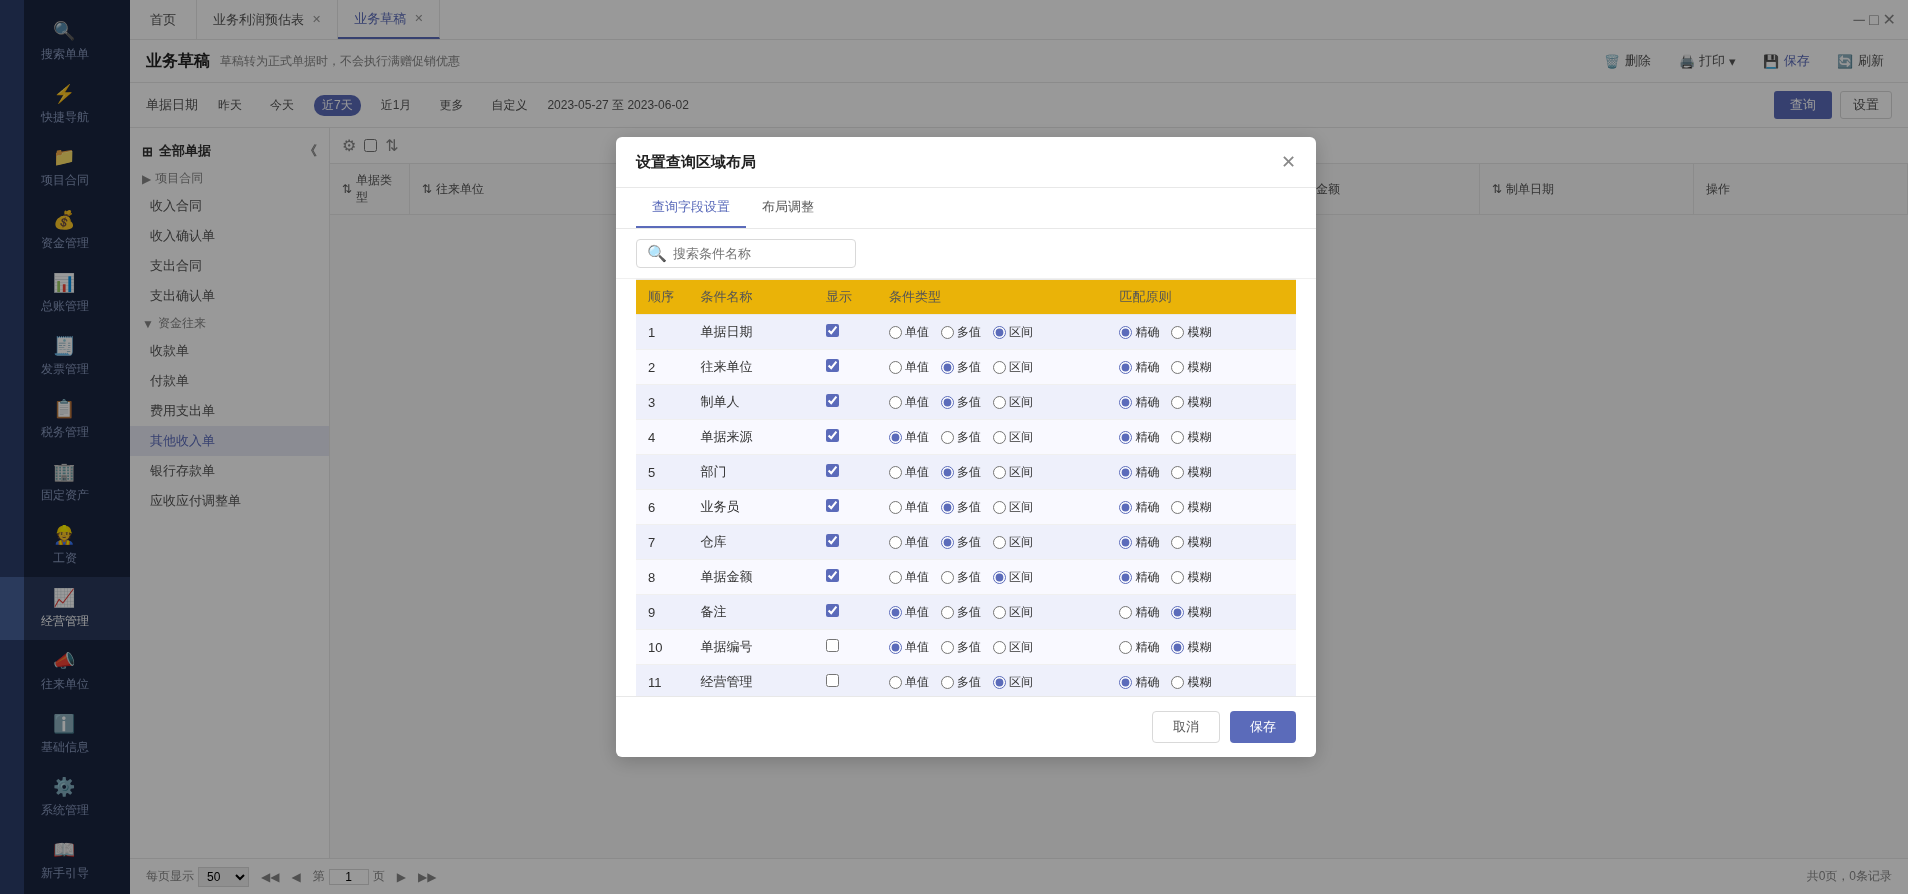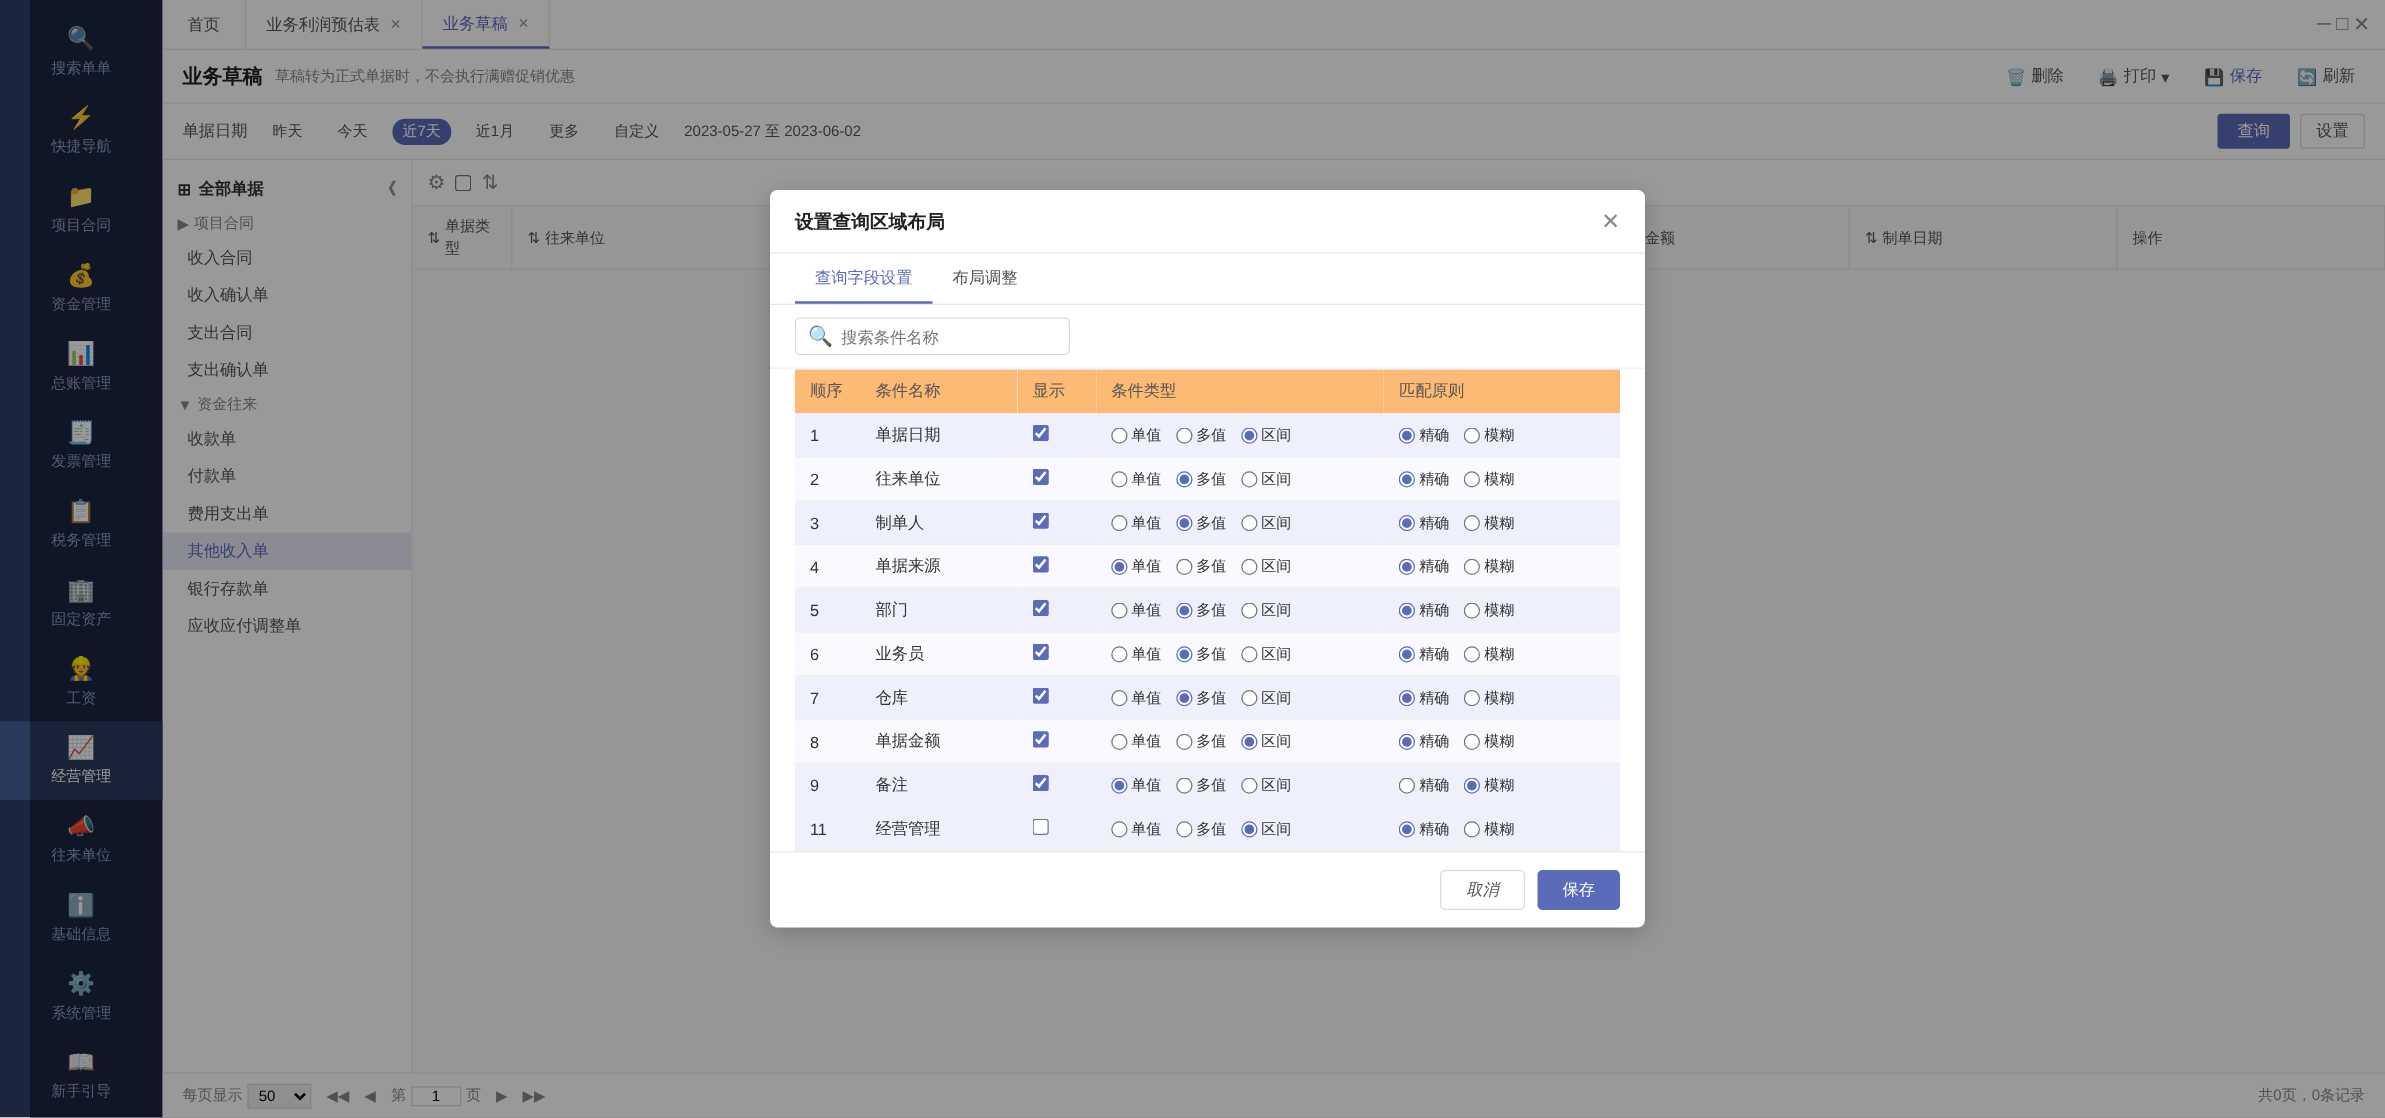--- a/index.html
+++ b/index.html
@@ -274,21 +274,21 @@
       flex: 1;
       overflow-y: auto;
       margin: 0 20px;
     }
     .modal-table table {
       width: 100%;
       border-collapse: collapse;
       font-size: 13px;
     }
     .modal-table th {
-      background: #fdba74;
+      background: #eab308;
       padding: 8px 12px;
       text-align: left;
       color: #555;
       font-weight: normal;
       border-bottom: 1px solid #e8e8e8;
       border-top: 1px solid #e8e8e8;
       position: sticky;
       top: 0;
       z-index: 1;
     }
@@ -324,21 +324,20 @@
       border-top: 1px solid #e8e8e8;
     }
     .btn-cancel {
       padding: 6px 20px;
       border: 1px solid #d9d9d9;
       background: #fff;
       border-radius: 4px;
       font-size: 13px;
       cursor: pointer;
       color: #555;
-      font-style: italic;
     }
     .btn-save {
       padding: 6px 20px;
       border: none;
       background: #5b6bba;
       border-radius: 4px;
       font-size: 13px;
       cursor: pointer;
       color: #fff;
     }
@@ -746,20 +745,38 @@
                     <label class="radio-item"><input type="radio" name="type-8" style="">区间</label>
                   </div>
                 </td>
                 <td>
                   <div class="radio-group">
                     <label class="radio-item"><input type="radio" name="match-8" style="">精确</label>
                     <label class="radio-item"><input type="radio" name="match-8" checked="" style="">模糊</label>
                   </div>
                 </td>
               </tr>
+              <tr>
+                <td>10</td>
+                <td>单据编号</td>
+                <td><input type="checkbox" style=""></td>
+                <td>
+                  <div class="radio-group">
+                    <label class="radio-item"><input type="radio" name="type-9" checked="" style="">单值</label>
+                    <label class="radio-item"><input type="radio" name="type-9" style="">多值</label>
+                    <label class="radio-item"><input type="radio" name="type-9" style="">区间</label>
+                  </div>
+                </td>
+                <td>
+                  <div class="radio-group">
+                    <label class="radio-item"><input type="radio" name="match-9" style="">精确</label>
+                    <label class="radio-item"><input type="radio" name="match-9" checked="" style="">模糊</label>
+                  </div>
+                </td>
+              </tr>
               <tr class="highlighted">
                 <td>11</td>
                 <td>经营管理</td>
                 <td><input type="checkbox" style=""></td>
                 <td>
                   <div class="radio-group">
                     <label class="radio-item"><input type="radio" name="type-10" style="">单值</label>
                     <label class="radio-item"><input type="radio" name="type-10" style="">多值</label>
                     <label class="radio-item"><input type="radio" name="type-10" checked="" style="">区间</label>
                   </div>

